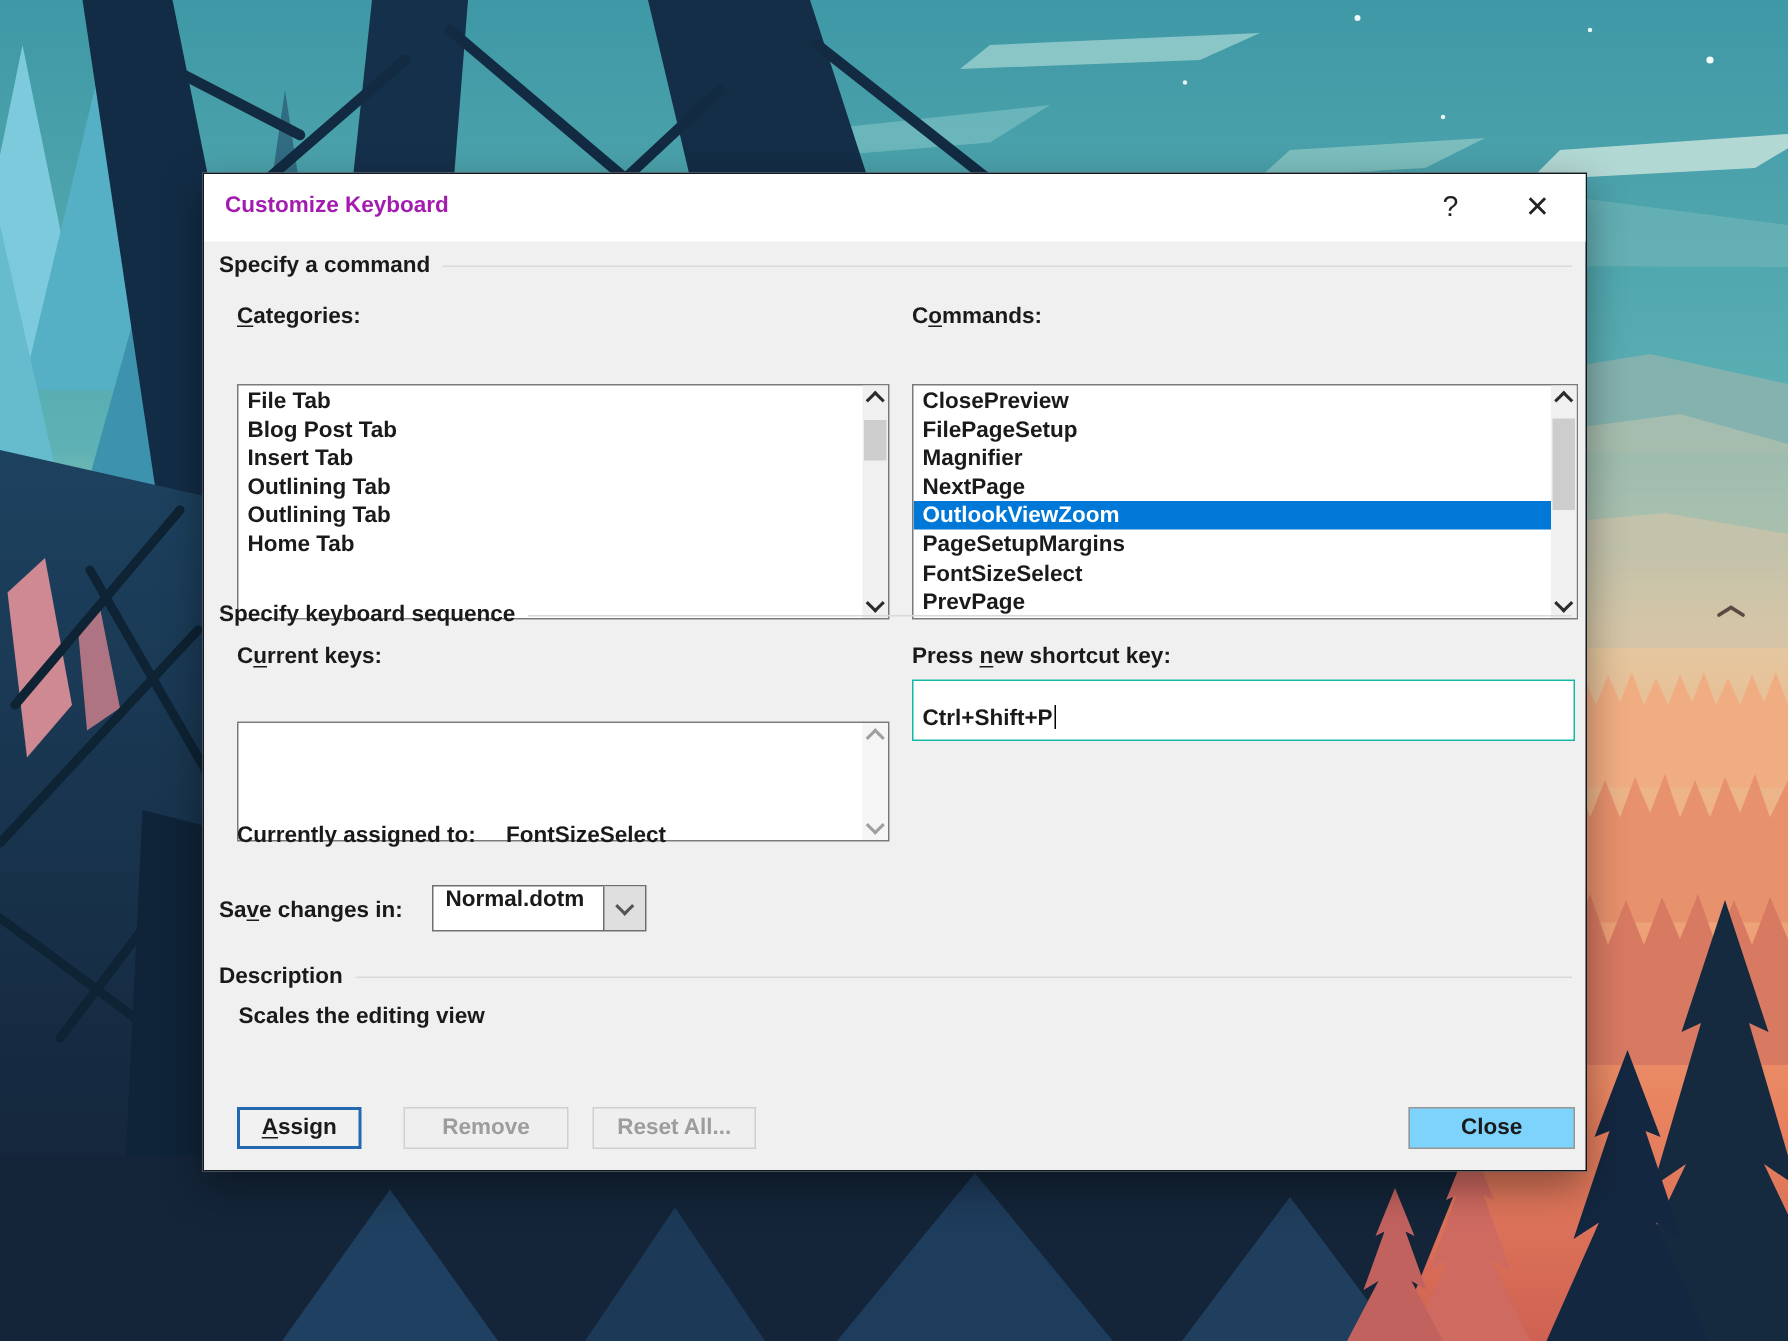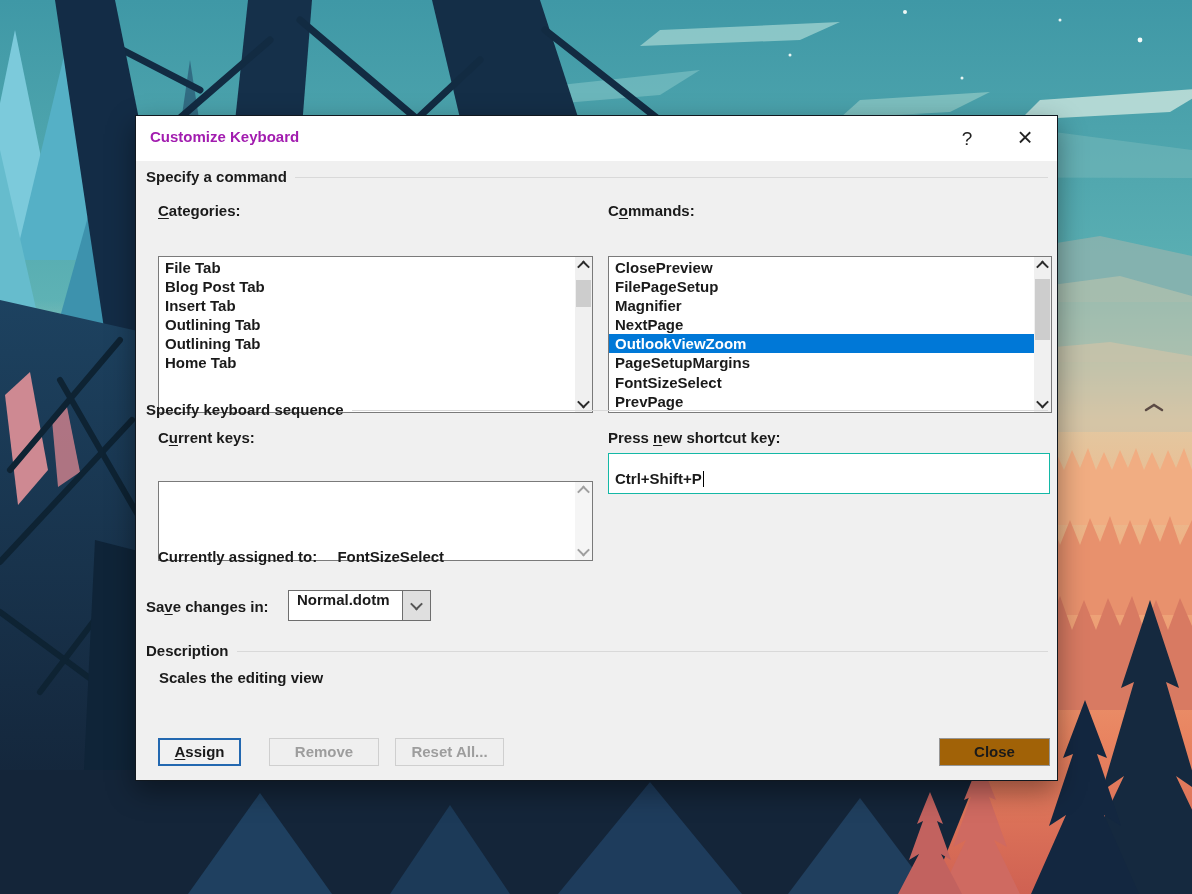--- a/index.html
+++ b/index.html
@@ -54,21 +54,21 @@
   .caret{display:inline-block;width:1px;height:16px;background:#000;vertical-align:-3px;margin-left:1px;}
 
   
   .combobox{position:absolute;background:#fff;border:1px solid #6e6e6e;display:flex;}
   .combo-value{flex:1;padding-left:8px;white-space:nowrap;}
   .combo-btn{width:27px;align-self:stretch;background:#dfdfdf;border-left:1px solid #6e6e6e;display:flex;align-items:center;justify-content:center;color:#555;}
 
   
   .btn{
     position:absolute;height:28px;line-height:25px;text-align:center;
-    background:#a16207;border:1px solid #969696;color:#1a1a1a;
+    background:#7dd3fc;border:1px solid #969696;color:#1a1a1a;
     font-size:15px;font-weight:600;box-sizing:border-box;
   }
   .btn.focused{border:2px solid #2368b0;background:#f1f1f1;line-height:23px;}
   .btn.disabled{background:#efefef;border:1px solid #cfcfcf;color:#9d9d9d;}
 
   .assigned-row{position:absolute;white-space:nowrap;text-align:center;}
   .assigned-row .val{margin-left:16px;}
   u{text-underline-offset:2px;}
 </style>
 </head>

